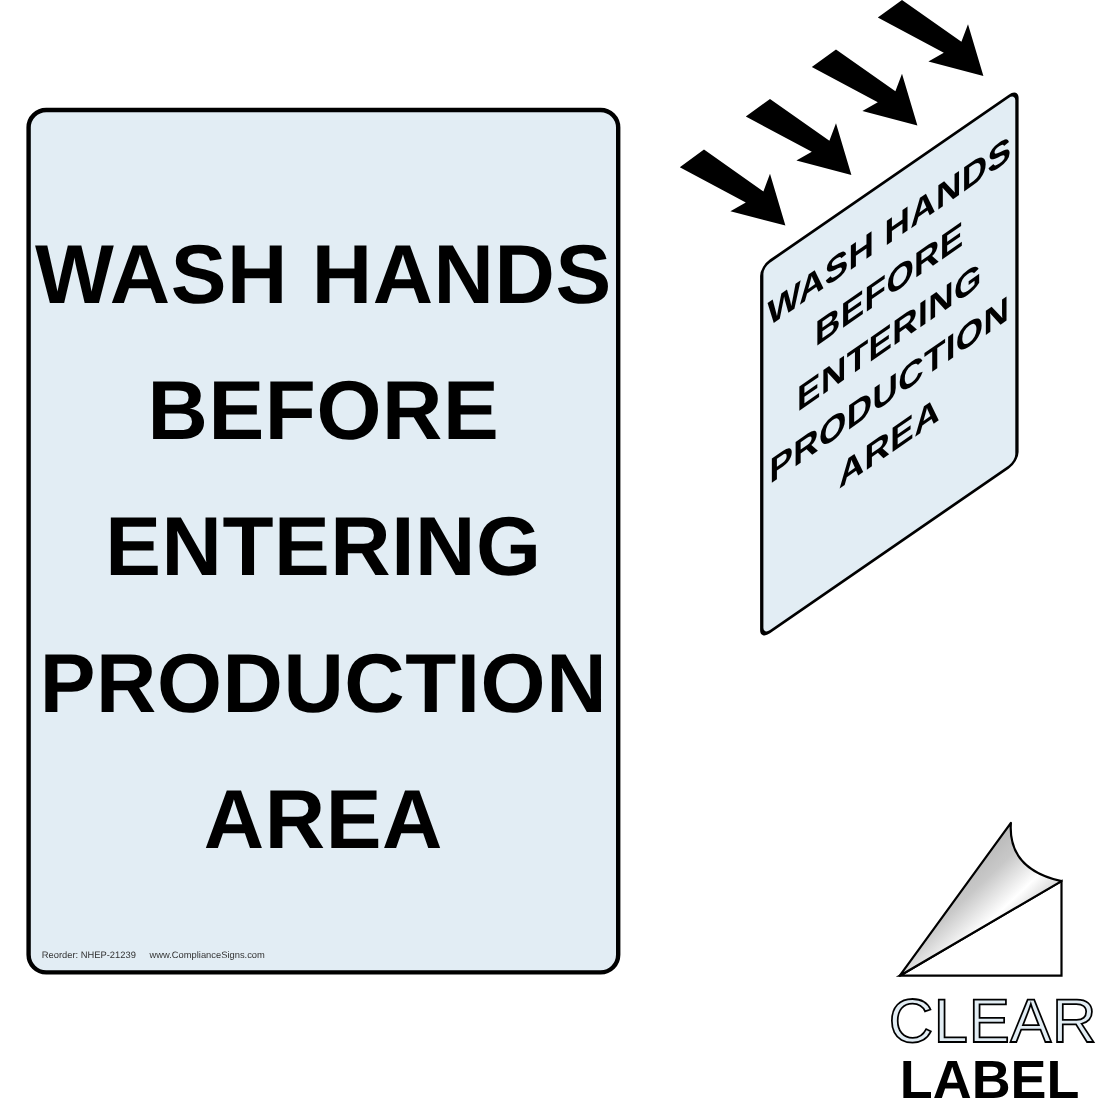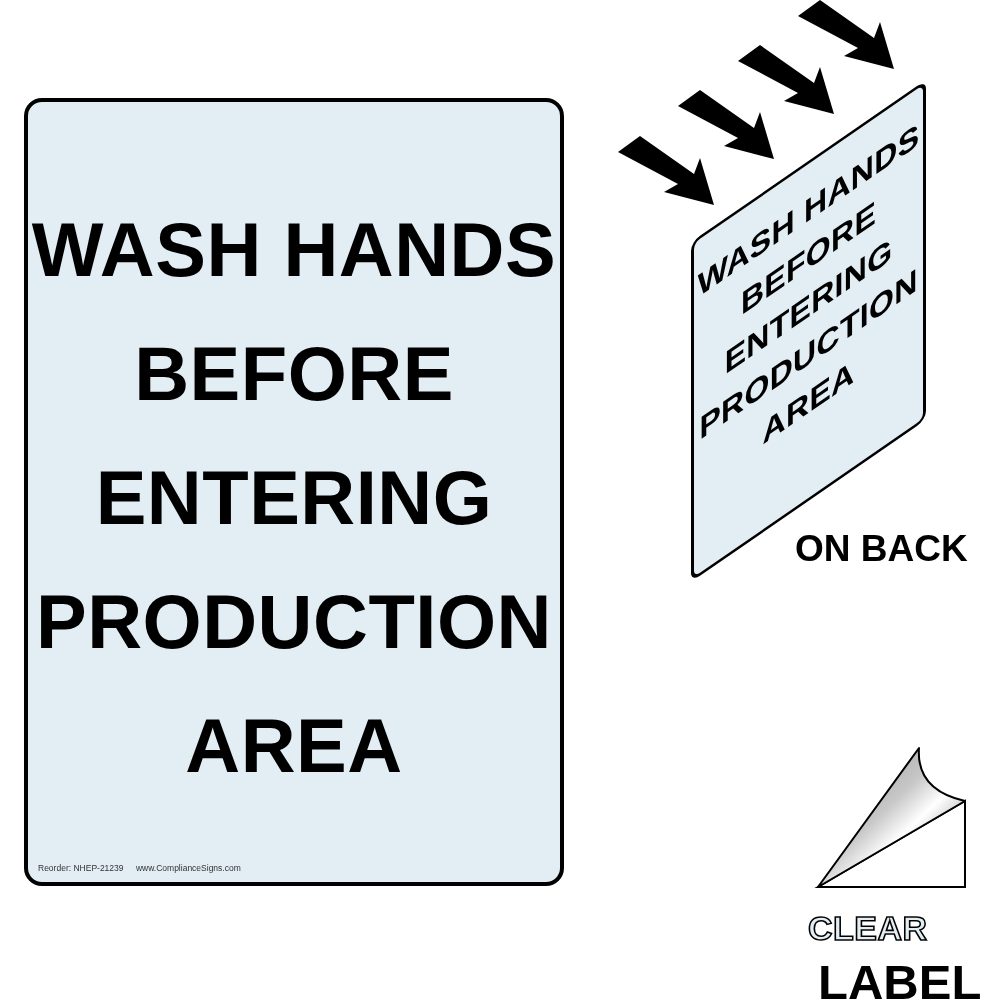--- a/index.html
+++ b/index.html
@@ -40,22 +40,22 @@
     font-weight: bold; font-size: 32px; line-height: 32px; color: #000;
     white-space: nowrap; letter-spacing: 0.3px;
   }
 
   .adhesive {
     position: absolute; left: 795px; top: 531px;
     font-weight: bold; font-size: 37px; line-height: 36px; color: #000;
   }
   .peel { position: absolute; left: 810px; top: 740px; width: 170px; height: 155px; }
   .clear-text {
-    position: absolute; left: 808px; top: 904px; font-size: 34px; line-height: 48px;
-    color: #e2edf4; -webkit-text-stroke: 1.6px #000; font-weight: bold; letter-spacing: 0.5px;
+    position: absolute; left: 808px; top: 904px; font-size: 56px; line-height: 48px;
+    color: #e2edf4; -webkit-text-stroke: 1.6px #000; font-weight: normal; letter-spacing: 0.5px;
   }
   .label-text {
     position: absolute; left: 818px; top: 958px; font-size: 49px; line-height: 49px;
     font-weight: bold; color: #000;
   }
 </style>
 </head>
 <body>
 
 <div class="sign">
@@ -92,21 +92,20 @@
   <div class="panel">
     <div class="panel-line" style="top:30px">WASH HANDS</div>
     <div class="panel-line" style="top:78px">BEFORE</div>
     <div class="panel-line" style="top:126px">ENTERING</div>
     <div class="panel-line" style="top:174px">PRODUCTION</div>
     <div class="panel-line" style="top:222px">AREA</div>
   </div>
 </div>
 
 <div class="adhesive">
-  <div>ON BACK</div>
 </div>
 
 <svg class="peel" viewBox="810 740 170 155">
   <defs>
     <linearGradient id="metal" x1="0" y1="0" x2="1" y2="1">
       <stop offset="0" stop-color="#8a8a8a"></stop>
       <stop offset="0.45" stop-color="#c8c8c8"></stop>
       <stop offset="0.6" stop-color="#ffffff"></stop>
       <stop offset="0.75" stop-color="#bdbdbd"></stop>
       <stop offset="1" stop-color="#7a7a7a"></stop>

